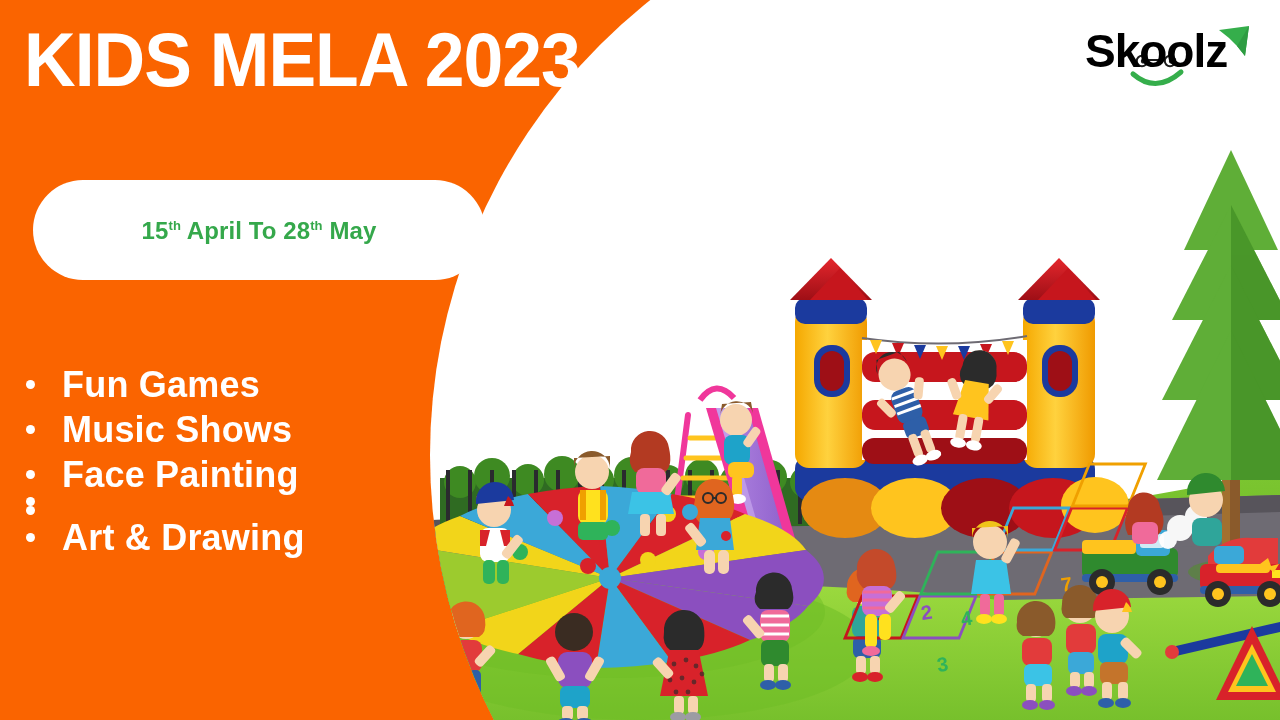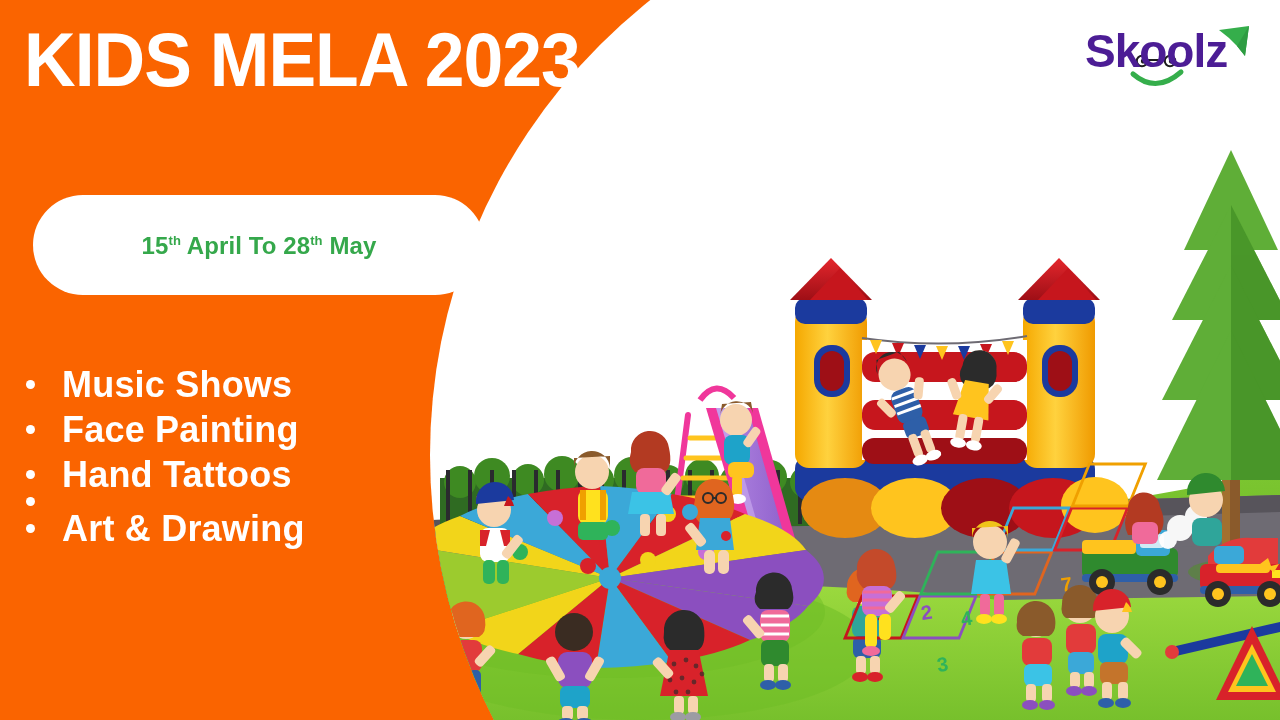--- a/index.html
+++ b/index.html
@@ -18,21 +18,20 @@
     letter-spacing:-1px;color:#FFFFFF;
     font-family:"Liberation Sans Narrow","Liberation Sans",sans-serif;
     transform:scaleX(.94);transform-origin:left center;
     white-space:nowrap;
   }
   .pill{
     position:absolute;left:33px;top:180px;width:452px;height:100px;
     background:#FFFFFF;border-radius:50px;
     display:flex;flex-direction:column;align-items:center;justify-content:center;
     box-sizing:border-box;
-    margin-top:15px;
   }
   .pill-line{
     color:#35A84B;font-weight:700;font-size:24px;line-height:31px;
     letter-spacing:.1px;white-space:nowrap;
   }
   .pill-line sup{font-size:13px;vertical-align:super;line-height:0;}
 
   .features{
     position:absolute;left:26px;top:362px;width:420px;
     list-style:none;margin:0;padding:0;
@@ -48,21 +47,21 @@
   }
 
   
   .logo-circle{
     position:absolute;left:1057px;top:-72px;width:218px;height:218px;
     background:#FFFFFF;border-radius:50%;
   }
   .logo-mark{position:absolute;left:1085px;top:22px;width:175px;height:80px;}
   .logo-word{
     position:absolute;left:0;top:4px;
-    font-size:46px;line-height:50px;font-weight:700;color:#4c1d95;
+    font-size:46px;line-height:50px;font-weight:700;color:#000000;
     letter-spacing:-1px;font-family:"Liberation Sans","DejaVu Sans",sans-serif;
   }
 
   
   .scene{position:absolute;left:0;top:0;width:1280px;height:720px;}
 </style>
 </head>
 <body>
 
 <div id="banner">
@@ -592,29 +591,32 @@
 
   <div class="pill">
     <div class="pill-line">
       <span>15</span><sup>th</sup><span> April To </span><span>28</span><sup>th</sup><span> May</span>
     </div>
   </div>
 
   <ul class="features">
     <li class="feat">
         <span class="dot"></span>
+        <span>Fun Games</span>
+      </li>
+    <li class="feat">
+        <span class="dot"></span>
         <span>Music Shows</span>
       </li>
     <li class="feat">
         <span class="dot"></span>
         <span>Face Painting</span>
       </li>
     <li class="feat">
         <span class="dot"></span>
-        <span>Hand Tattoos</span>
       </li>
     <li class="feat">
         <span class="dot"></span>
       </li>
     <li class="feat">
         <span class="dot"></span>
         <span>Art &amp; Drawing</span>
       </li>
   </ul>
 

